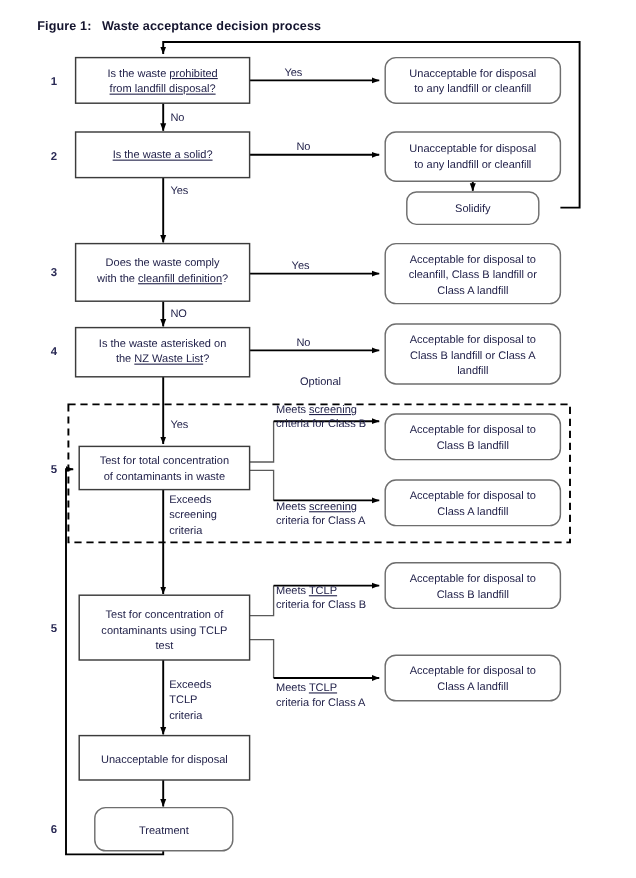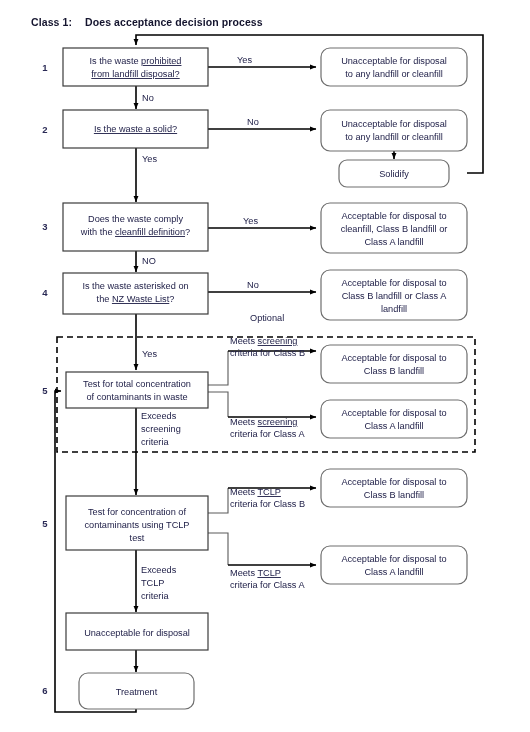--- a/index.html
+++ b/index.html
@@ -68,21 +68,21 @@
     font-weight: bold;
     fill: #2a2a55;
     text-anchor: middle;
   }
   .u { text-decoration: underline; }
 </style>
 </head>
 <body>
 
 <div id="figure-title">
-  <span class="ft-label">Class 1:</span><span>Does acceptance decision process</span>
+  <span class="ft-label">Figure 1:</span><span>Waste acceptance decision process</span>
 </div>
 
 <svg id="flow-canvas" viewBox="0 0 530 732" xmlns="http://www.w3.org/2000/svg">
   <defs>
     <marker id="arrow" markerWidth="7" markerHeight="7" refX="6.2" refY="3" orient="auto" markerUnits="userSpaceOnUse">
       <path d="M0,0.5 L6.5,3 L0,5.5 z" fill="#000000"></path>
     </marker>
   </defs>
 
   <path class="flow-line" d="M467,173 L483,173 L483,35 L136,35 L136,45" marker-end="url(#arrow)"></path>

